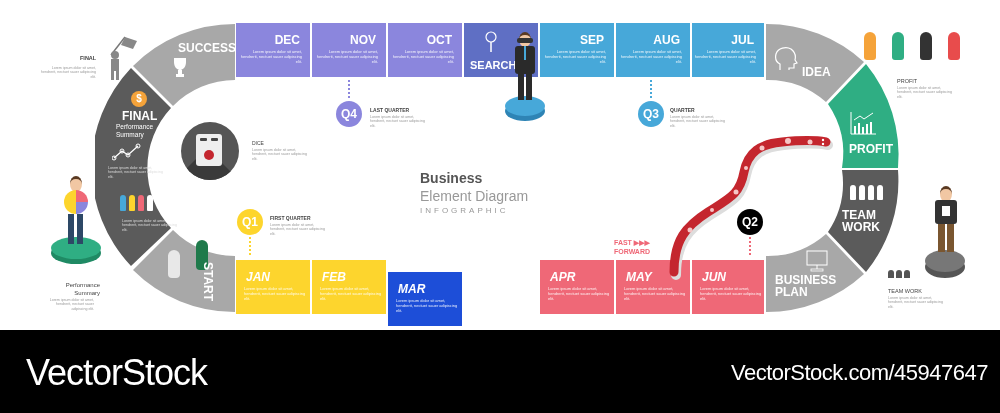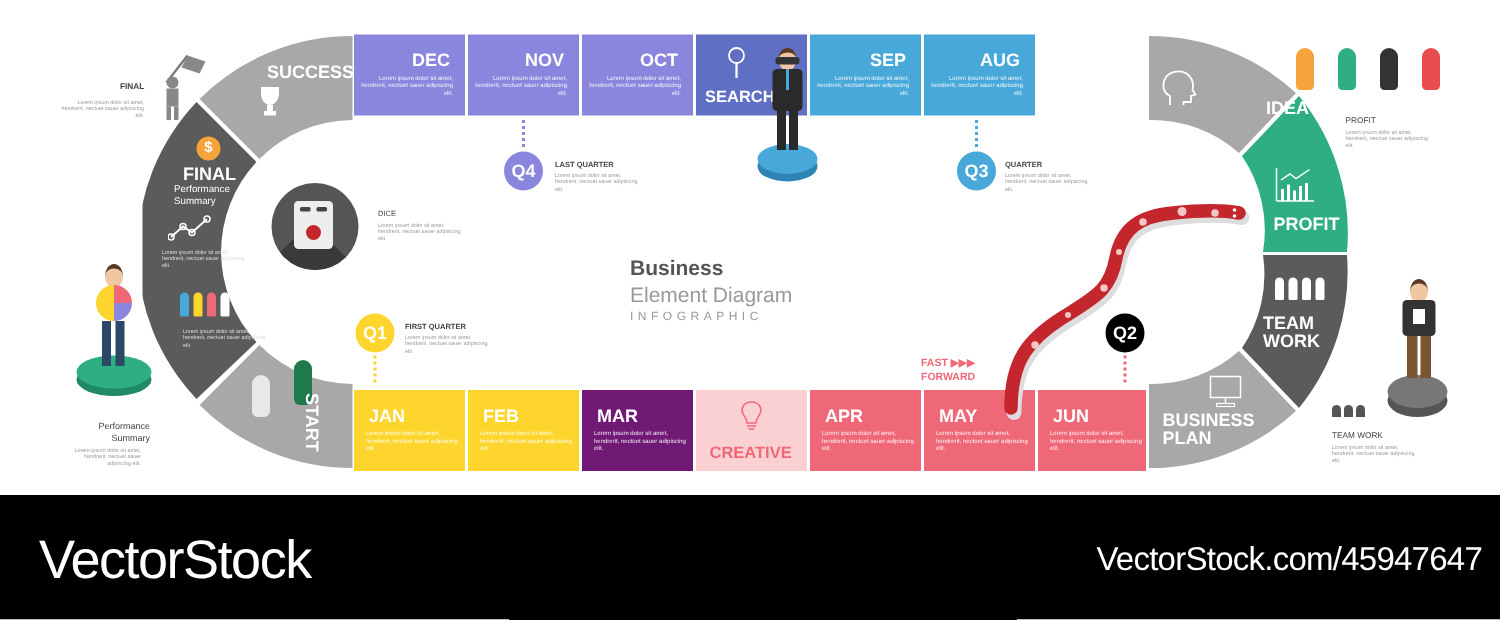--- a/index.html
+++ b/index.html
@@ -4,21 +4,21 @@
 <style>
   html, body { margin:0; padding:0; }
   body { width:1000px; height:413px; position:relative; overflow:hidden; background:#ffffff; font-family:"Liberation Sans", sans-serif; }
   .canvas { position:absolute; left:0; top:0; width:1000px; height:330px; background:#fff; }
   .abs { position:absolute; }
   .tile { position:absolute; box-sizing:border-box; color:#fff; }
   .tile .title { position:absolute; font-weight:bold; font-size:12px; }
   .tile .body { position:absolute; font-size:4px; line-height:5px; opacity:.9; width:64px; }
   .top .title { right:10px; top:10px; }
   .top .body { right:8px; top:26px; text-align:right; }
-  .bottom .title { left:10px; top:10px; }
+  .bottom .title { left:10px; top:10px;font-style:italic; }
   .bottom .body { left:8px; top:26px; text-align:left; }
   .qcircle { position:absolute; width:26px; height:26px; border-radius:50%; color:#fff; font-weight:bold; font-size:12px; text-align:center; line-height:26px; }
   .qlabel { position:absolute; font-size:5px; font-weight:bold; color:#444; white-space:nowrap; }
   .lorem { position:absolute; font-size:3.6px; line-height:4.4px; color:#9a9a9a; width:60px; }
   .dots { position:absolute; width:2px; border-left:2px dotted; height:18px; }
   .seglabel { position:absolute; color:#fff; font-weight:bold; font-size:12px; line-height:12px; white-space:nowrap; }
   .side-title { position:absolute; font-size:5.5px; color:#444; font-weight:bold; }
   .footer { position:absolute; left:0; top:330px; width:1000px; height:83px; background:#000;padding-left:16px; }
   .footer .brand { position:absolute; left:26px; top:22px; color:#fff; font-size:36px; letter-spacing:-1px; font-family:"Liberation Sans", sans-serif; }
   .footer .url { position:absolute; right:28px; top:30px; color:#fff; font-size:22px; letter-spacing:-0.5px; }
@@ -72,21 +72,21 @@
     <span style="width:6px;height:16px;background:#fff;border-radius:3px 3px 1px 1px"></span>
   </div>
   <div class="lorem" style="left:122px;top:219px;color:#ddd">Lorem ipsum dolor sit amet, hendrerit, nectuet sauer adipiscing elit.</div>
   <div class="abs" style="left:168px;top:250px;width:12px;height:28px;background:#e8e8e8;border-radius:6px 6px 4px 4px"></div>
   <div class="abs" style="left:196px;top:240px;width:12px;height:30px;background:#1f7a4b;border-radius:6px 6px 4px 4px"></div>
   <div class="seglabel" style="left:214px;top:262px;transform:rotate(90deg);transform-origin:left top;font-size:12px">START</div>
 
   <svg class="abs" style="left:774px;top:46px" width="24" height="26">
     <path d="M6 24 V18 C2 16 1 12 2 8 C4 2 12 0 17 3 C21 6 22 10 21 14 L23 17 L20 18 V22 H15 V24" fill="none" stroke="#fff" stroke-width="1.2"></path>
   </svg>
-  <div class="seglabel" style="left:844px;top:66px">IDEA</div>
+  <div class="seglabel" style="left:802px;top:66px">IDEA</div>
   <svg class="abs" style="left:849px;top:110px" width="28" height="26">
     <line x1="2" y1="2" x2="2" y2="24" stroke="#fff"></line>
       <line x1="2" y1="24" x2="27" y2="24" stroke="#fff"></line>
     <rect x="5" y="16" width="2" height="8" fill="#fff"></rect>
       <rect x="9" y="13" width="2" height="11" fill="#fff"></rect>
       <rect x="13" y="17" width="2" height="7" fill="#fff"></rect>
       <rect x="17" y="14" width="2" height="10" fill="#fff"></rect>
       <rect x="21" y="12" width="2" height="12" fill="#fff"></rect>
     <polyline points="5,10 11,6 15,9 24,3" stroke="#fff" fill="none"></polyline>
   </svg>
@@ -125,50 +125,46 @@
     <div class="abs" style="left:6px;top:36px;font-weight:bold;font-size:11px">SEARCH</div>
   </div>
   <div class="tile top" style="left:540px;top:23px;width:74px;height:54px;background:#47a8d9">
     <div class="title">SEP</div>
     <div class="body">Lorem ipsum dolor sit amet, hendrerit, nectuet sauer adipiscing elit.</div>
   </div>
   <div class="tile top" style="left:616px;top:23px;width:74px;height:54px;background:#47a8d9">
     <div class="title">AUG</div>
     <div class="body">Lorem ipsum dolor sit amet, hendrerit, nectuet sauer adipiscing elit.</div>
   </div>
+  <div class="tile top" style="left:692px;top:23px;width:72px;height:54px;background:#47a8d9">
+    <div class="title">JUL</div>
+    <div class="body">Lorem ipsum dolor sit amet, hendrerit, nectuet sauer adipiscing elit.</div>
+  </div>
 
   <div class="abs" style="left:505px;top:96px;width:40px;height:20px;border-radius:50%;background:#47a8d9;box-shadow:0 5px 0 #2e84b5"></div>
   <div class="abs" style="left:513px;top:32px;width:24px;height:72px">
     <div style="position:absolute;left:6px;top:0;width:12px;height:12px;border-radius:50%;background:#f1c7a3;border-top:3px solid #5a3a22"></div>
     <div style="position:absolute;left:4px;top:6px;width:16px;height:5px;background:#333;border-radius:2px"></div>
     <div style="position:absolute;left:2px;top:14px;width:20px;height:28px;background:#2a2a2a;border-radius:3px"></div>
     <div style="position:absolute;left:11px;top:14px;width:2px;height:14px;background:#47a8d9"></div>
     <div style="position:absolute;left:5px;top:42px;width:6px;height:26px;background:#2a2a2a"></div>
     <div style="position:absolute;left:13px;top:42px;width:6px;height:26px;background:#2a2a2a"></div>
   </div>
 
   <div class="tile bottom" style="left:236px;top:260px;width:74px;height:54px;background:#fdd52d">
     <div class="title">JAN</div>
     <div class="body">Lorem ipsum dolor sit amet, hendrerit, nectuet sauer adipiscing elit.</div>
   </div>
   <div class="tile bottom" style="left:312px;top:260px;width:74px;height:54px;background:#fdd52d">
     <div class="title">FEB</div>
     <div class="body">Lorem ipsum dolor sit amet, hendrerit, nectuet sauer adipiscing elit.</div>
   </div>
-  <div class="tile bottom" style="left:388px;top:260px;width:74px;height:54px;background:#701a75">
+  <div class="tile bottom" style="left:388px;top:272px;width:74px;height:54px;background:#1d4ed8">
     <div class="title">MAR</div>
     <div class="body">Lorem ipsum dolor sit amet, hendrerit, nectuet sauer adipiscing elit.</div>
-  </div>
-  <div class="tile" style="left:464px;top:260px;width:74px;height:54px;background:#fbd0d2">
-    <svg class="abs" style="left:29px;top:7px" width="16" height="22">
-      <path d="M8 1 C3 1 1 5 2 8 C3 11 5 12 5 15 H11 C11 12 13 11 14 8 C15 5 13 1 8 1 Z" fill="none" stroke="#ef6877"></path>
-      <line x1="5" y1="17" x2="11" y2="17" stroke="#ef6877"></line>
-        <line x1="6" y1="19" x2="10" y2="19" stroke="#ef6877"></line>
-    </svg>
-    <div class="abs" style="left:9px;top:36px;font-weight:bold;font-size:11px;color:#ef6877">CREATIVE</div>
   </div>
   <div class="tile bottom" style="left:540px;top:260px;width:74px;height:54px;background:#ef6877">
     <div class="title">APR</div>
     <div class="body">Lorem ipsum dolor sit amet, hendrerit, nectuet sauer adipiscing elit.</div>
   </div>
   <div class="tile bottom" style="left:616px;top:260px;width:74px;height:54px;background:#ef6877">
     <div class="title">MAY</div>
     <div class="body">Lorem ipsum dolor sit amet, hendrerit, nectuet sauer adipiscing elit.</div>
   </div>
   <div class="tile bottom" style="left:692px;top:260px;width:72px;height:54px;background:#ef6877">

